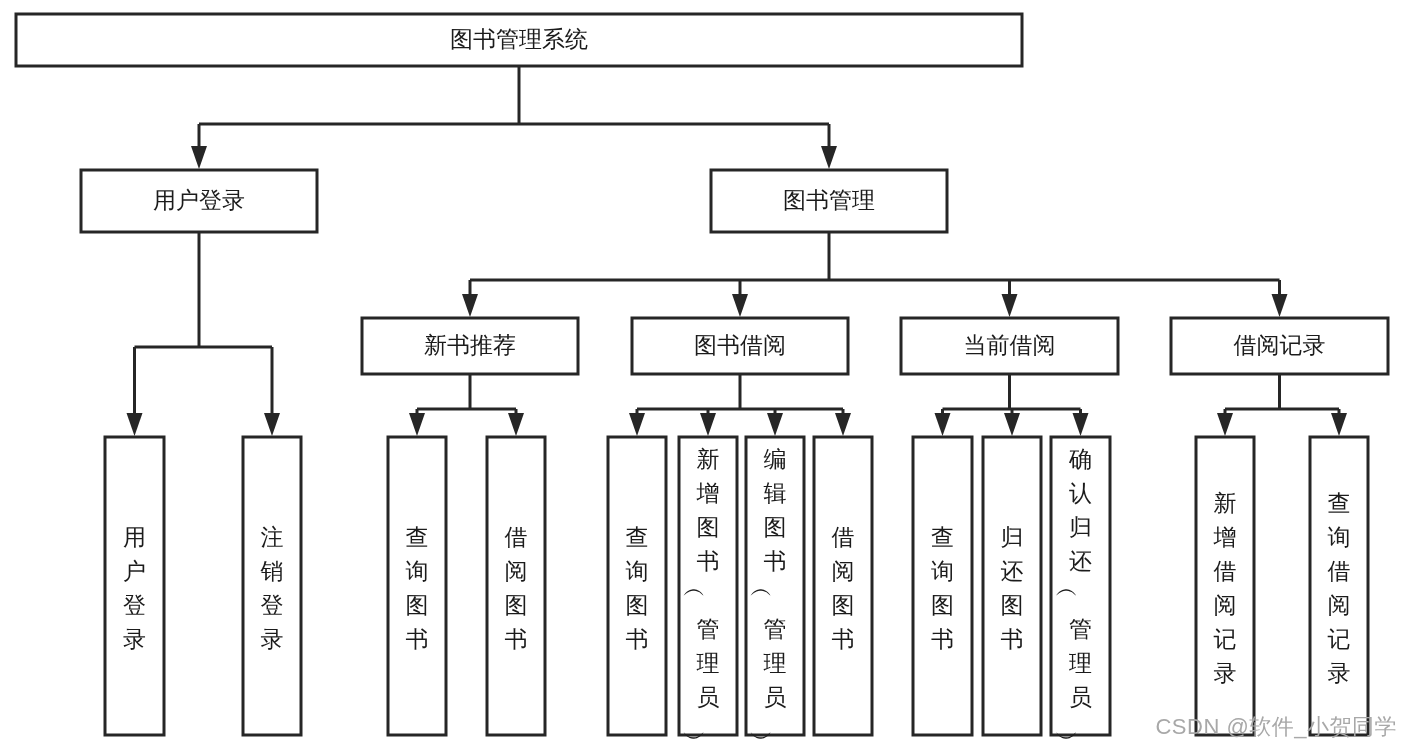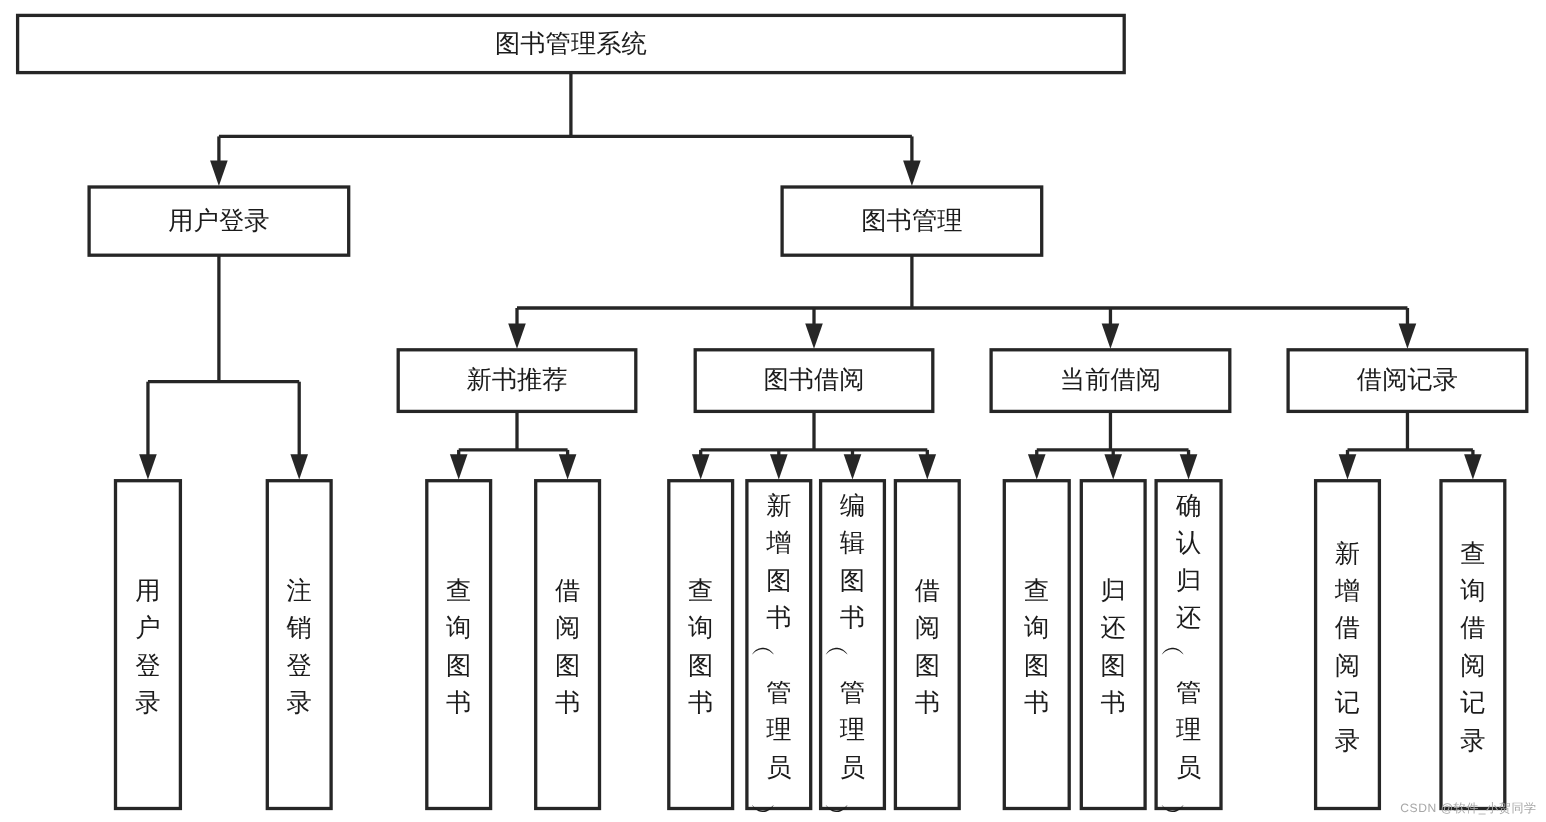--- a/index.html
+++ b/index.html
@@ -44,21 +44,21 @@
   }
   .arrow-head {
     fill: #262626;
     stroke: none;
   }
   .watermark {
     position: absolute;
     right: 8px;
     bottom: 5px;
     font-family: "Liberation Sans", "DejaVu Sans", sans-serif;
-    font-size: 11px;
+    font-size: 22px;
     color: #a8a8a8;
     letter-spacing: 0.5px;
     white-space: nowrap;
     pointer-events: none;
   }
 </style>
 </head>
 <body>
 
 <svg id="diagram" viewBox="0 0 1405 747" xmlns="http://www.w3.org/2000/svg">

